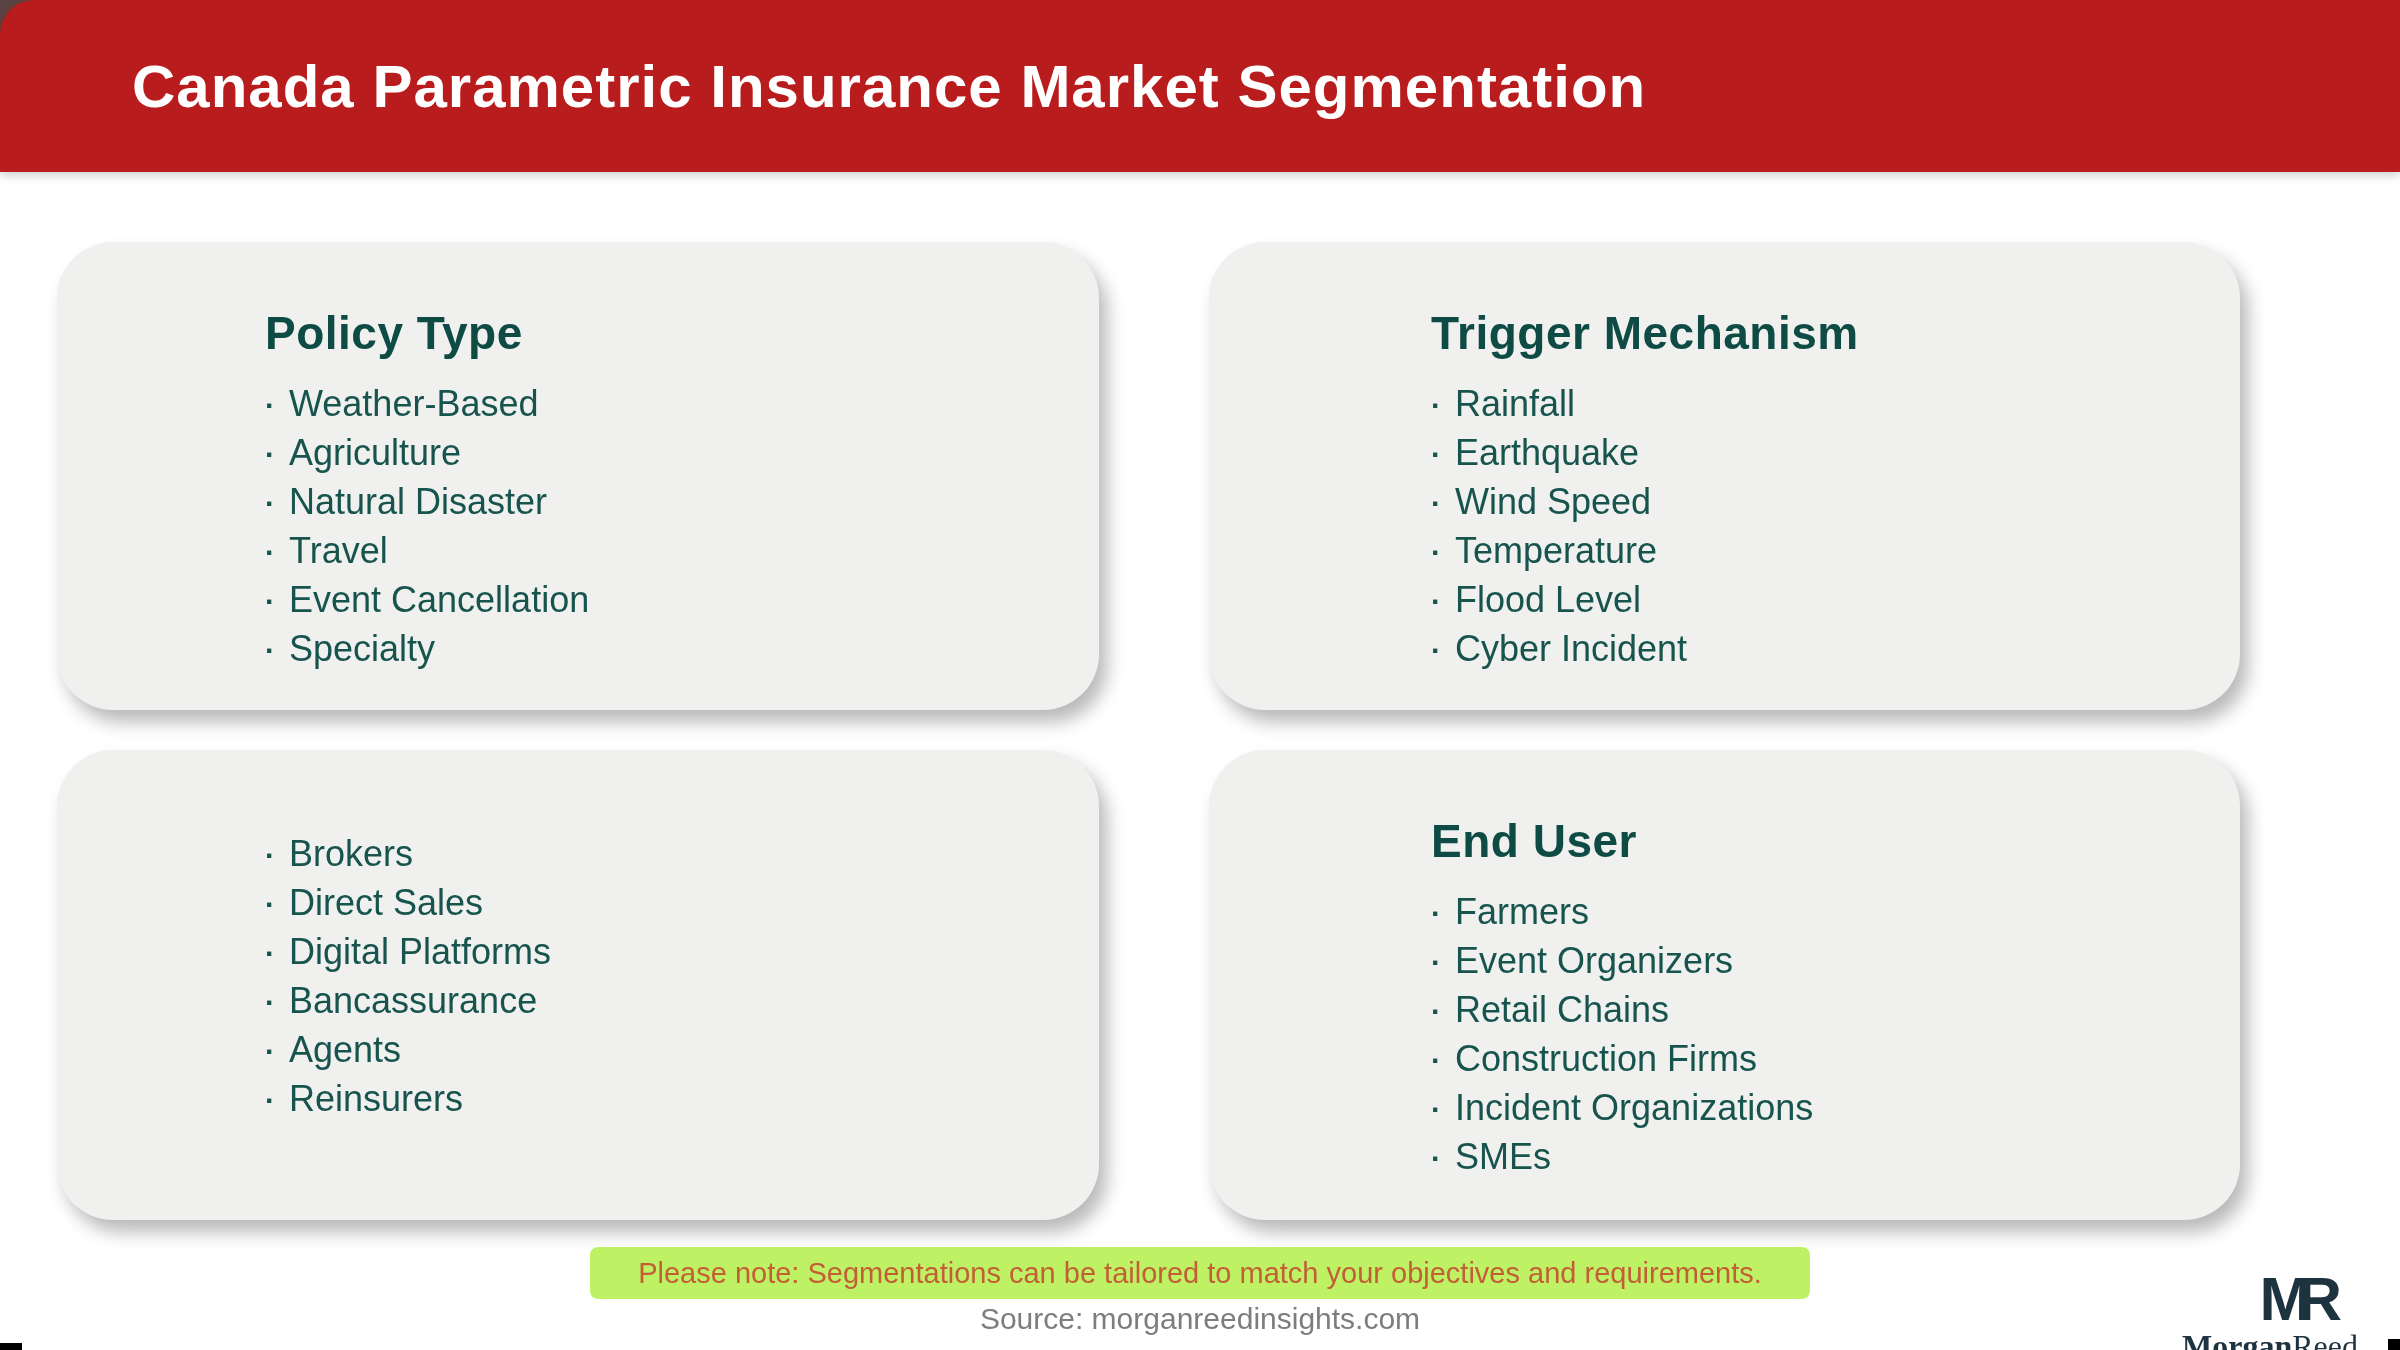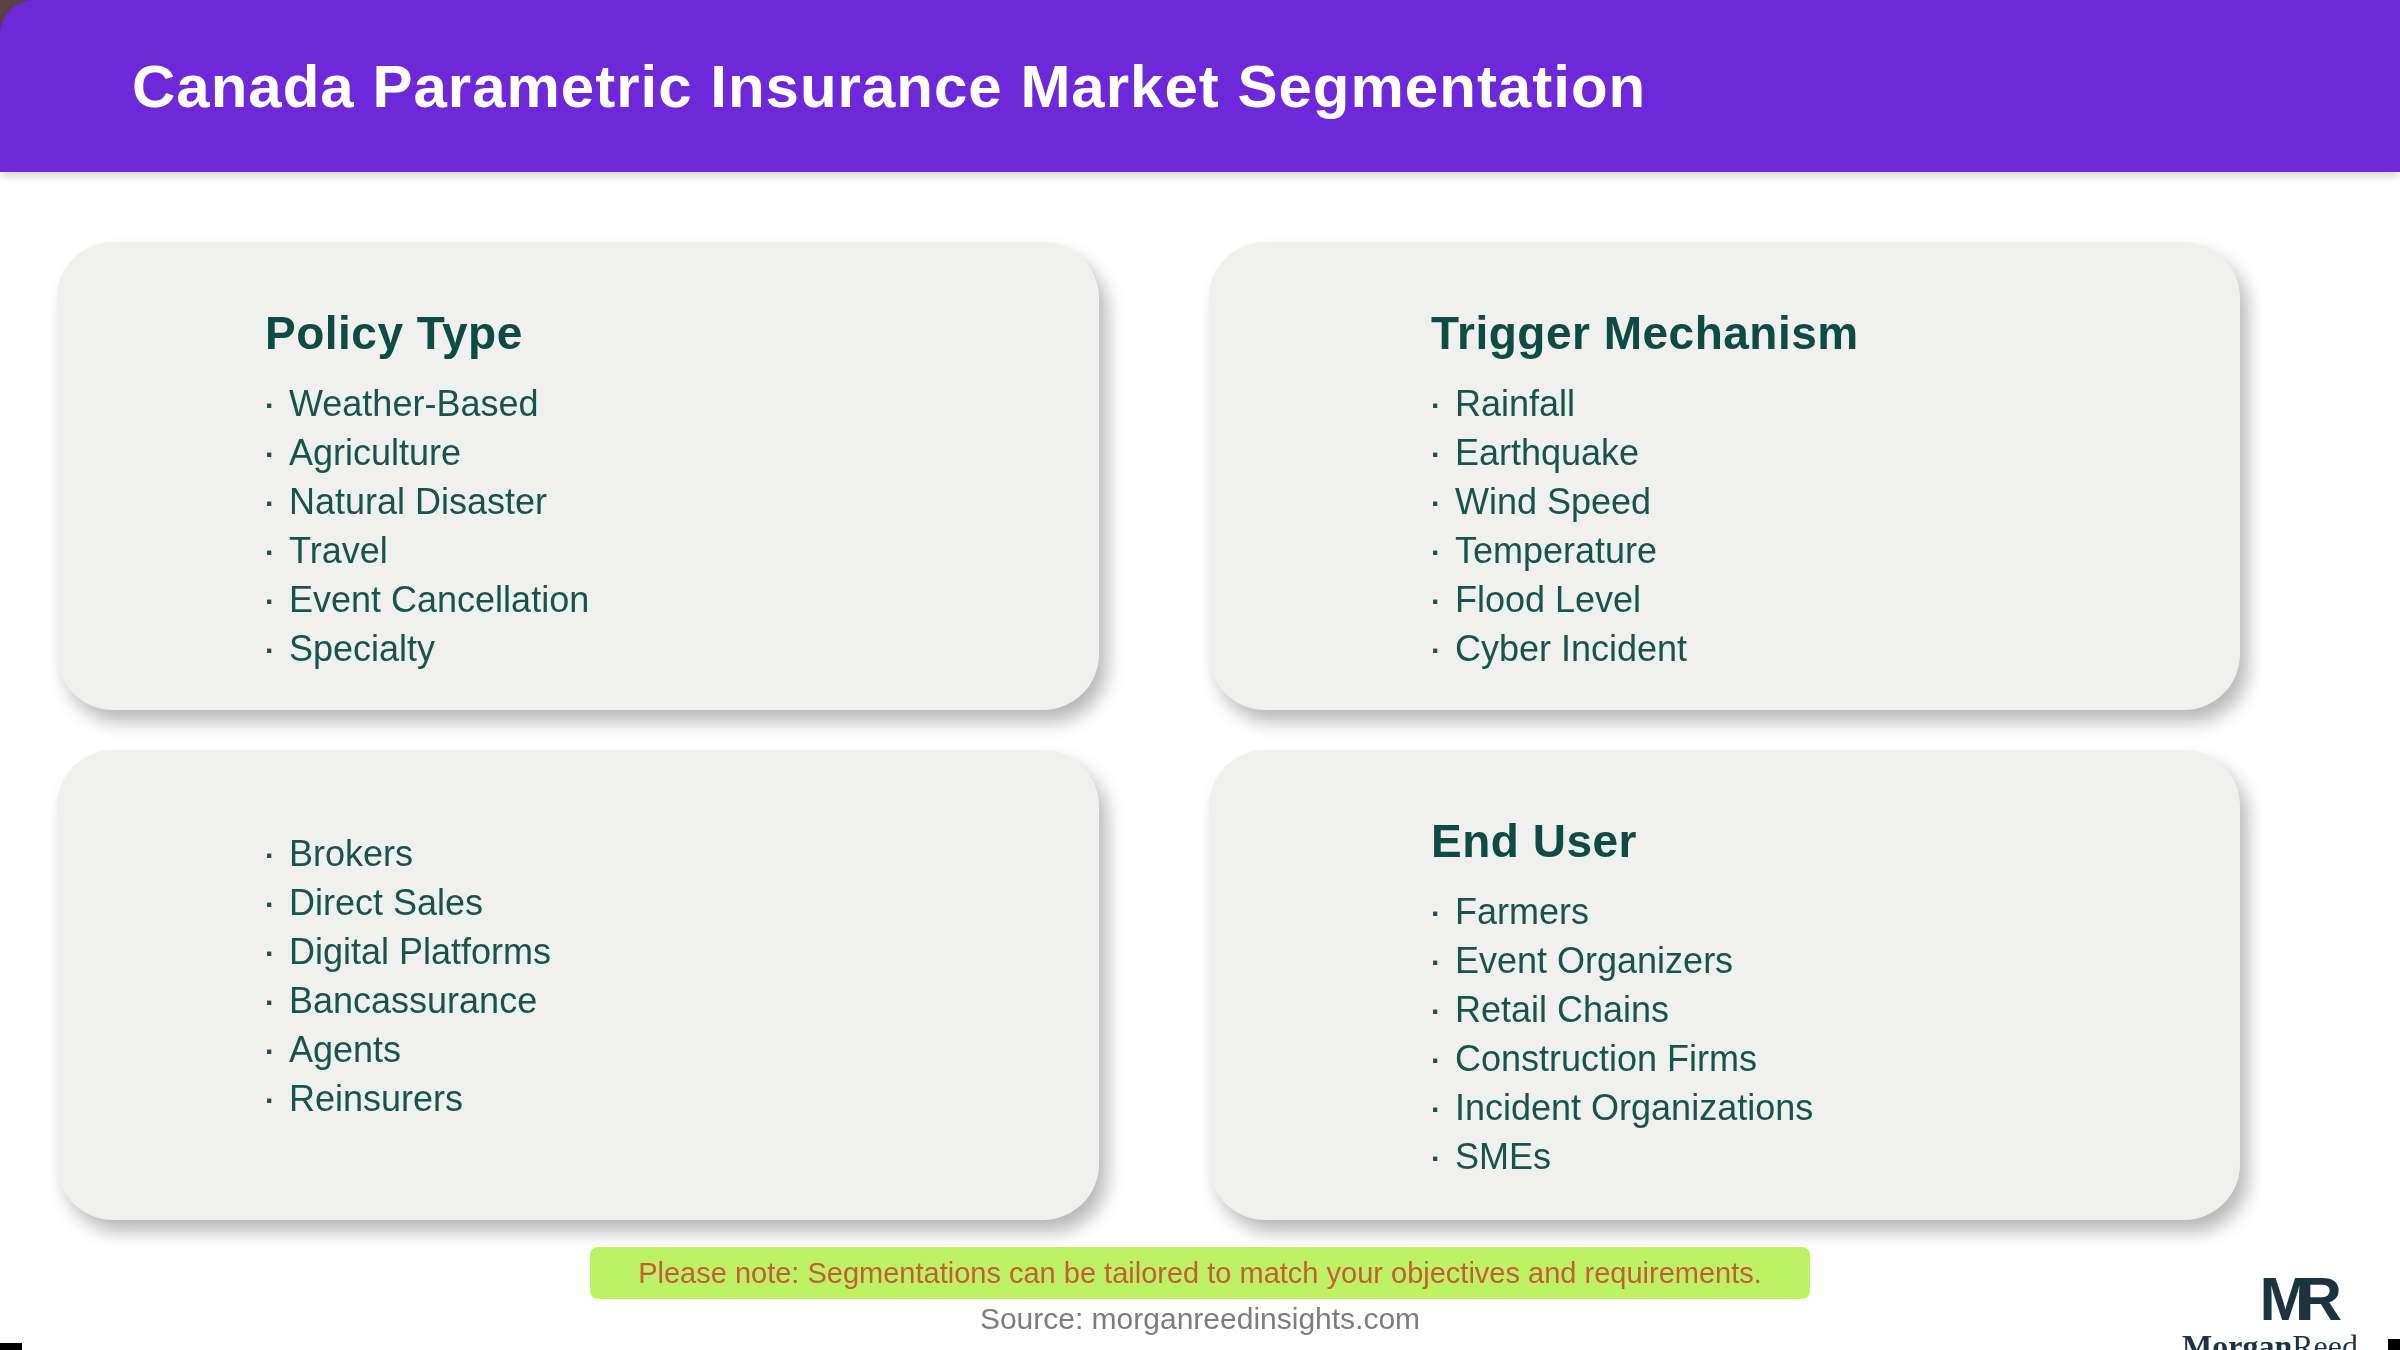--- a/index.html
+++ b/index.html
@@ -14,21 +14,21 @@
   
   .corner-backdrop {
     position:absolute; top:0; left:0; width:70px; height:70px;
     background:#5c4343;
   }
 
   
   .header {
     position:absolute; top:0; left:0;
     width:2400px; height:172px;
-    background:#6d28d9;
+    background:#b91c1c;
     border-top-left-radius:34px;
     box-shadow:0 4px 10px rgba(0,0,0,0.18);
     display:flex; align-items:center;
   }
   .header h1 {
     margin-left:132px;
     color:#ffffff;
     font-size:60px;
     font-weight:bold;
     letter-spacing:1px;

